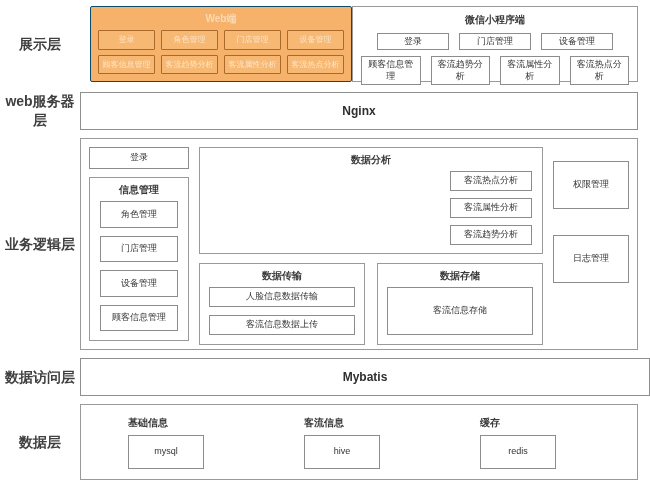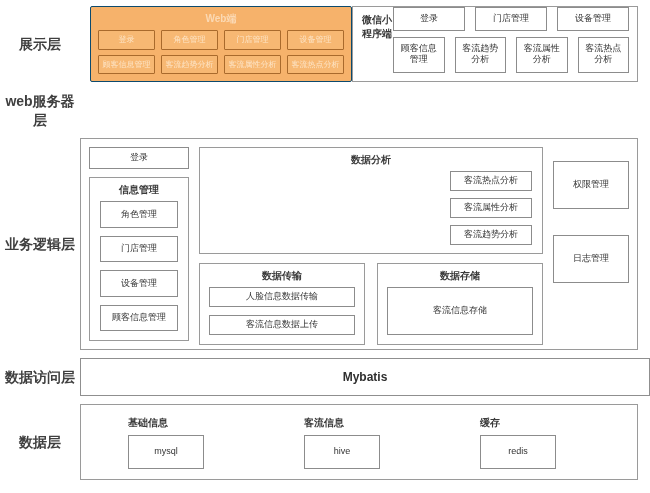--- a/index.html
+++ b/index.html
@@ -73,24 +73,23 @@
     display:flex;align-items:center;justify-content:center;
     text-align:center;line-height:1.15;
     box-sizing:border-box;
     border-radius:1px;
     padding:1px 2px;
     overflow:hidden;
   }
 
   .wechat-panel{
     flex:1 1 auto;
-    display:flex;
+    display:flex;flex-direction:column;
     padding:0 8px 8px 8px;
     box-sizing:border-box;
-    font-family:Liberation Mono, monospace;
   }
   .wechat-title{text-align:center;font-size:10px;font-weight:bold;color:#3b3b3b;padding:6px 0 6px 0;}
   .wechat-rows{display:flex;flex-direction:column;gap:6px;flex:1 1 auto;}
   .wechat-row{display:flex;gap:10px;flex:1 1 auto;justify-content:center;}
   .wechat-row.r1 .chip{flex:0 0 72px;}
   .wechat-row.r2 .chip{flex:1 1 0;}
 
   
   .mid{height:46px;padding:4px 12px 4px 0;box-sizing:border-box;}
   .bar{
@@ -200,20 +199,23 @@
             <div class="chip">客流热点分析</div>
           </div>
         </div>
       </div>
 
     </div>
   </div>
 
   <div class="row mid">
     <div class="row-label">web服务器层</div>
+    <div class="row-body">
+      <div class="bar">Nginx</div>
+    </div>
   </div>
 
   <div class="row biz">
     <div class="row-label">业务逻辑层</div>
     <div class="row-body">
       <div class="panel biz-panel">
 
         <div class="biz-col-left">
           <div class="chip login-chip">登录</div>
           <div class="panel info-panel">

